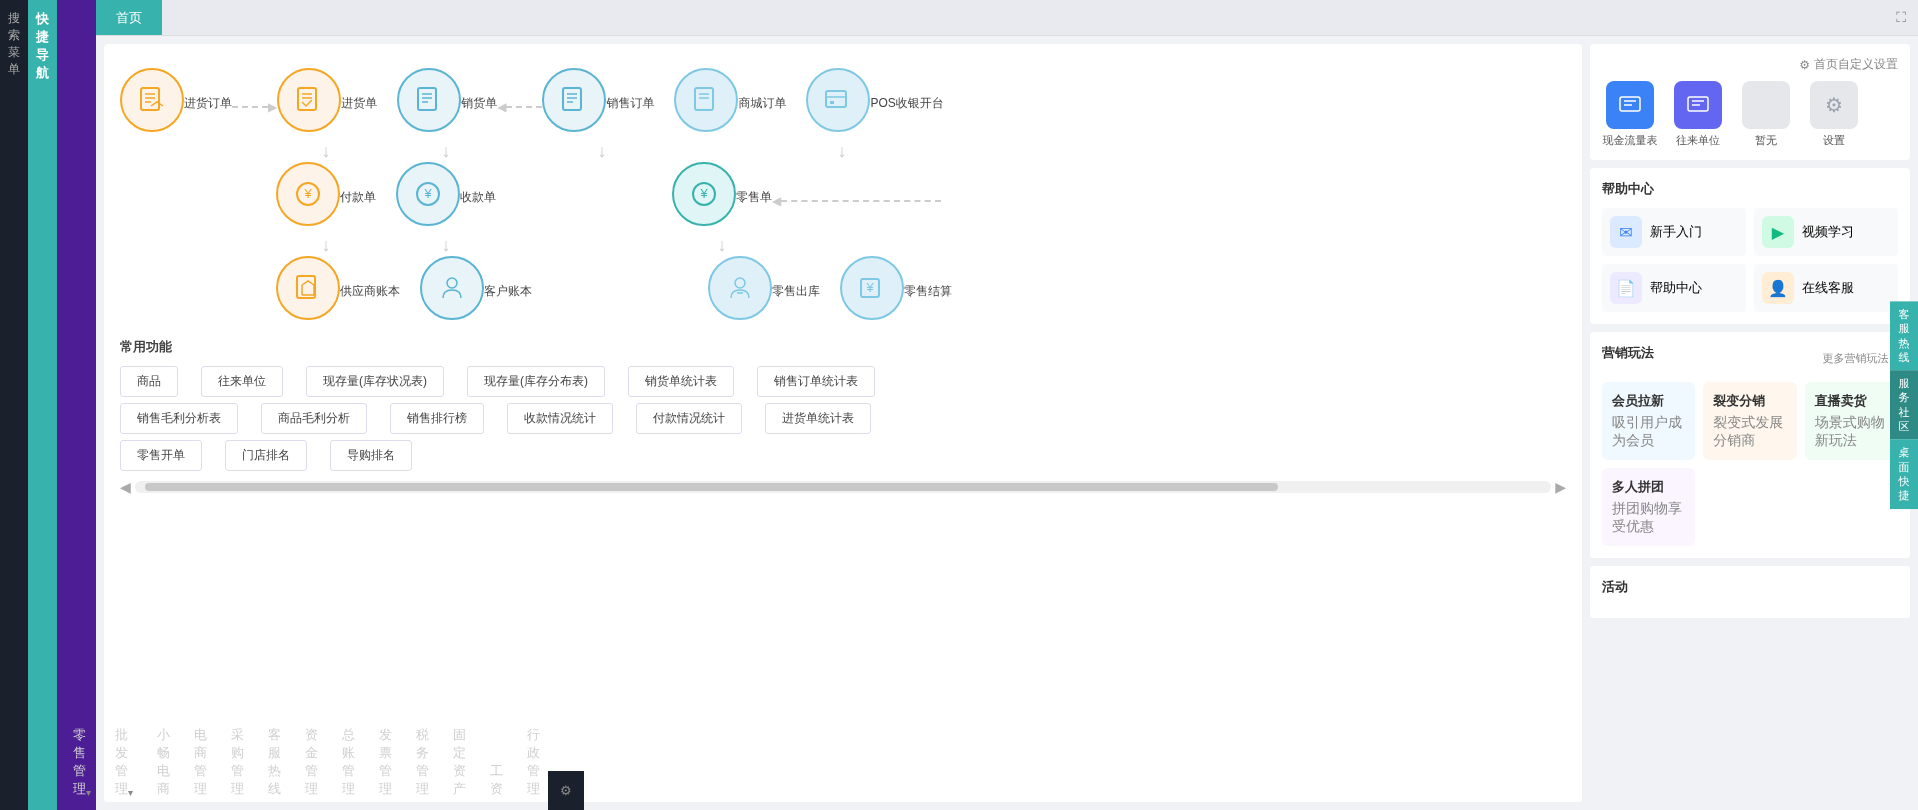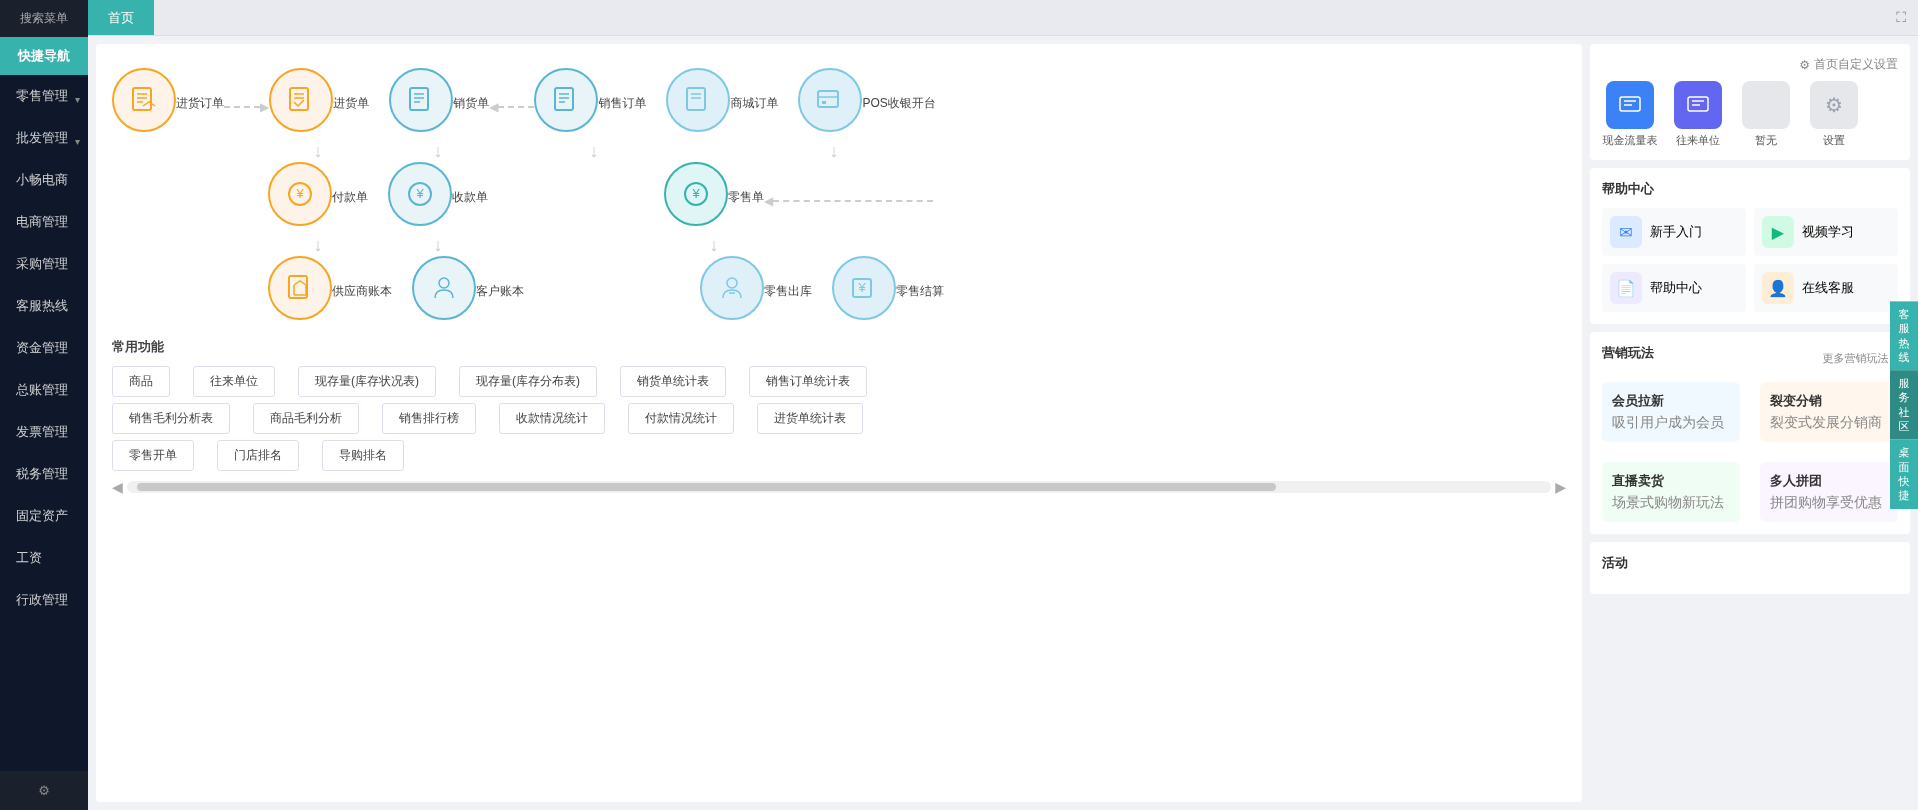--- a/index.html
+++ b/index.html
@@ -1,23 +1,23 @@
 <!DOCTYPE html>
 <html><head>
   <meta charset="utf-8">
   <style>
     * { box-sizing: border-box; margin: 0; padding: 0; }
     body { font-family: 'Microsoft YaHei', Arial, sans-serif; font-size: 13px; background: #f0f2f5; display: flex; height: 810px; overflow: hidden; }
 
     
     .sidebar {
-      width: 88px;
-      background: #0f172a;
-      display: flex;
-      flex-direction: column;
+      width: 96px;
+      background: #4c1d95;
+      display: flex;
+      flex-direction: row;
       height: 100%;
       flex-shrink: 0;
       z-index: 10;
     }
     .sidebar-search {
       background: #1a202c;
       color: #aaa;
       padding: 10px 8px;
       font-size: 12px;
       text-align: center;
@@ -279,22 +279,22 @@
       align-items: center;
       margin-bottom: 10px;
     }
     .marketing-more {
       font-size: 11px;
       color: #888;
       cursor: pointer;
     }
     .marketing-grid {
       display: grid;
-      grid-template-columns: 1fr 1fr;
-      gap: 20px;
+      grid-template-columns: 1fr 1fr 1fr;
+      gap: 8px;
     }
     .marketing-item {
       background: #f0f9ff;
       border-radius: 6px;
       padding: 10px;
       cursor: pointer;
     }
     .marketing-item.orange-bg { background: #fff7ed; }
     .marketing-item.green-bg { background: #f0fdf4; }
     .marketing-item.purple-bg { background: #faf5ff; }

